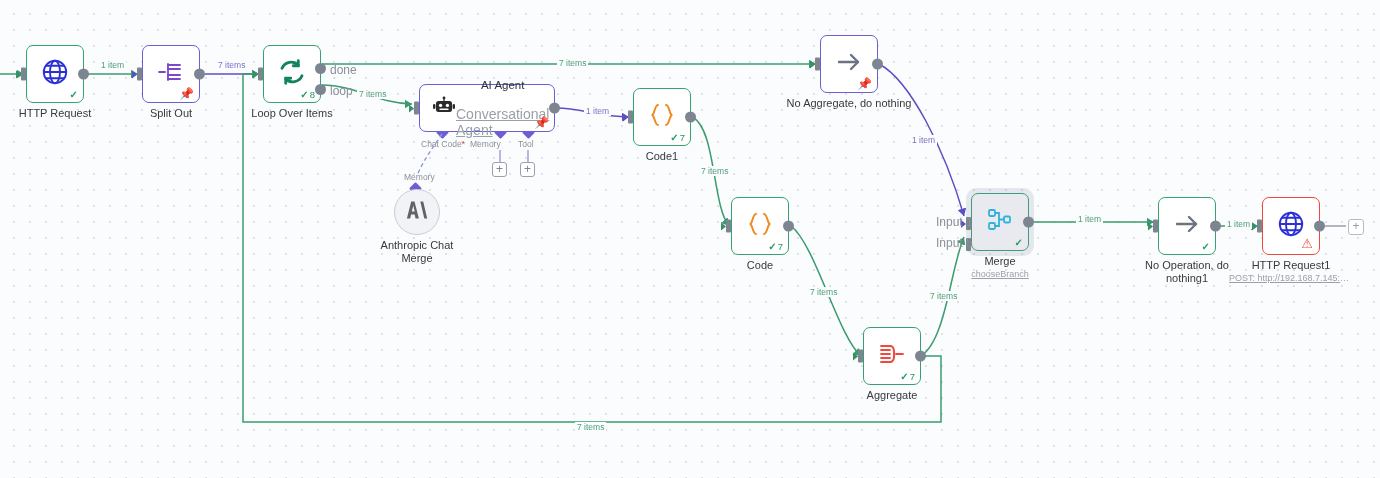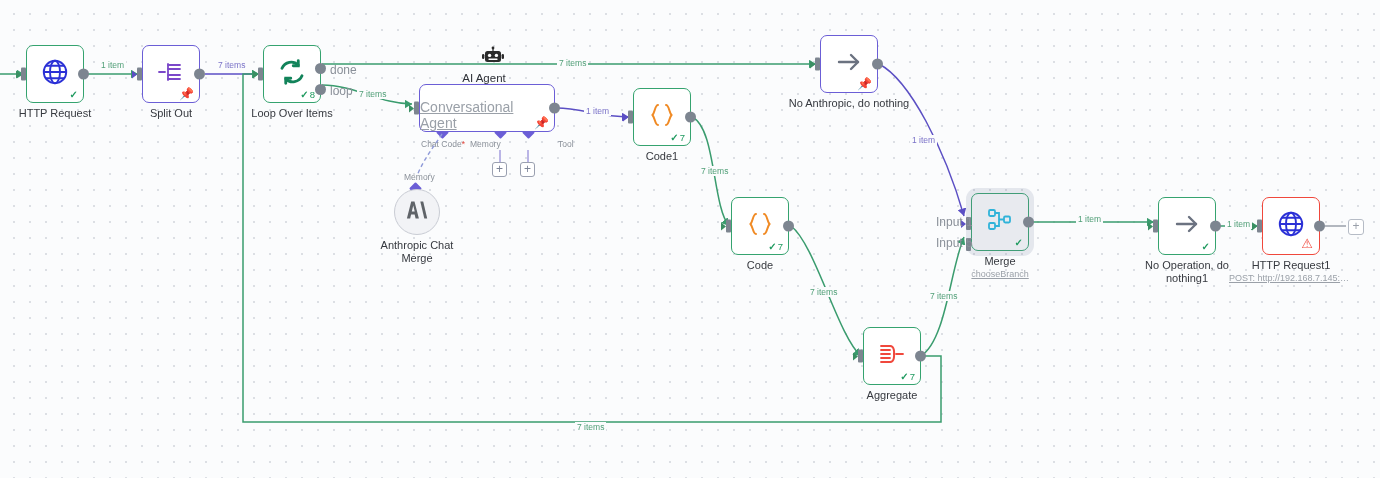--- a/index.html
+++ b/index.html
@@ -27,21 +27,21 @@
     width: 58px; height: 58px;
     background: #fff;
     border: 1.6px solid #b0b6be;
     border-radius: 7px;
     display: flex; align-items: center; justify-content: center;
     z-index: 5;
   }
   .node.green  { border-color: #35a36f; }
   .node.purple { border-color: #6b5ed6; }
   .node.red    { border-color: #f0483c; }
-  .node.wide   { width: 136px; height: 48px; border-radius: 7px; justify-content: flex-end; flex-direction: column; }
+  .node.wide   { width: 136px; height: 48px; border-radius: 7px; justify-content: space-between; }
 
   .node.selected::before {
     content:"";
     position:absolute; left:-6px; top:-6px; right:-6px; bottom:-6px;
     border-radius: 11px;
     background: rgba(120,130,160,0.17);
     z-index:-1;
   }
 
   .node-label {
@@ -287,21 +287,21 @@
     </span>
     <span class="pin">📌</span>
     <span class="port-out"></span>
   </div>
 
   <span class="subport" style="left:438px; top:128px;"></span>
   <span class="subport" style="left:496px; top:128px;"></span>
   <span class="subport" style="left:524px; top:128px;"></span>
   <span class="subport-label" style="left:421px; top:139px;"><span>Chat Code</span><span class="req">*</span></span>
   <span class="subport-label" style="left:470px; top:139px;">Memory</span>
-  <span class="subport-label" style="left:518px; top:139px;margin-left:40px;">Tool</span>
+  <span class="subport-label" style="left:518px; top:139px;">Tool</span>
   <svg style="position:absolute;left:490px;top:150px;width:50px;height:18px;">
     <path d="M10,0 L10,14 M38,0 L38,14" stroke="#8f86d8" stroke-width="1.2" fill="none"></path>
   </svg>
   <span class="plusbtn" style="left:492px; top:162px;">+</span>
   <span class="plusbtn" style="left:520px; top:162px;">+</span>
 
   <svg style="position:absolute;left:395px;top:130px;width:60px;height:62px;">
     <path d="M47,4 C38,18 28,30 22,46" stroke="#8f9ad8" stroke-width="1.4" stroke-dasharray="4 3" fill="none"></path>
   </svg>
   <span class="subport-label" style="left:404px; top:172px;">Memory</span>
@@ -360,21 +360,21 @@
   <div class="node purple" style="left:820px; top:35px;">
     <span class="port-in"></span>
     <span class="icn">
       <svg width="30" height="26" viewBox="0 0 30 26" fill="none" stroke="#6b7280" stroke-width="2.4" stroke-linecap="round" stroke-linejoin="round">
         <path d="M5 13h19"></path>
           <path d="M17 6l7 7-7 7"></path>
       </svg>
     </span>
     <span class="pin">📌</span>
     <span class="port-out"></span>
-    <span class="node-label">No Anthropic, do nothing</span>
+    <span class="node-label">No Aggregate, do nothing</span>
   </div>
 
   <div class="node green selected" style="left:971px; top:193px;">
     <span class="port-in pv" style="top:23px;transform:none;"></span>
     <span class="port-in noarrow" style="top:44px;transform:none;"></span>
     <span class="port-label" style="left:-36px; top:21px;">Input 1</span>
     <span class="port-label" style="left:-36px; top:42px;">Input 5</span>
     <span class="icn">
       <svg width="30" height="26" viewBox="0 0 30 26" fill="none" stroke="#30b3d9" stroke-width="1.8">
         <rect x="4" y="3" width="6" height="6" rx="1.2"></rect>

